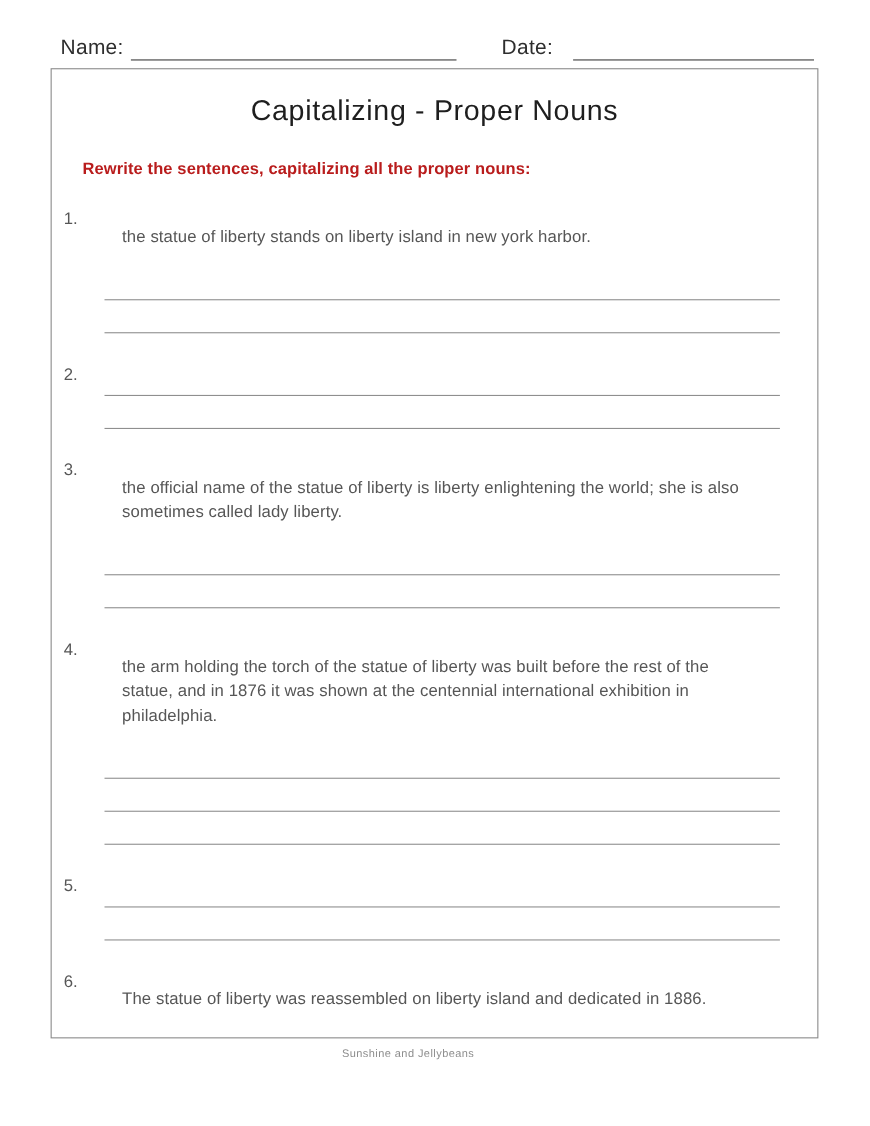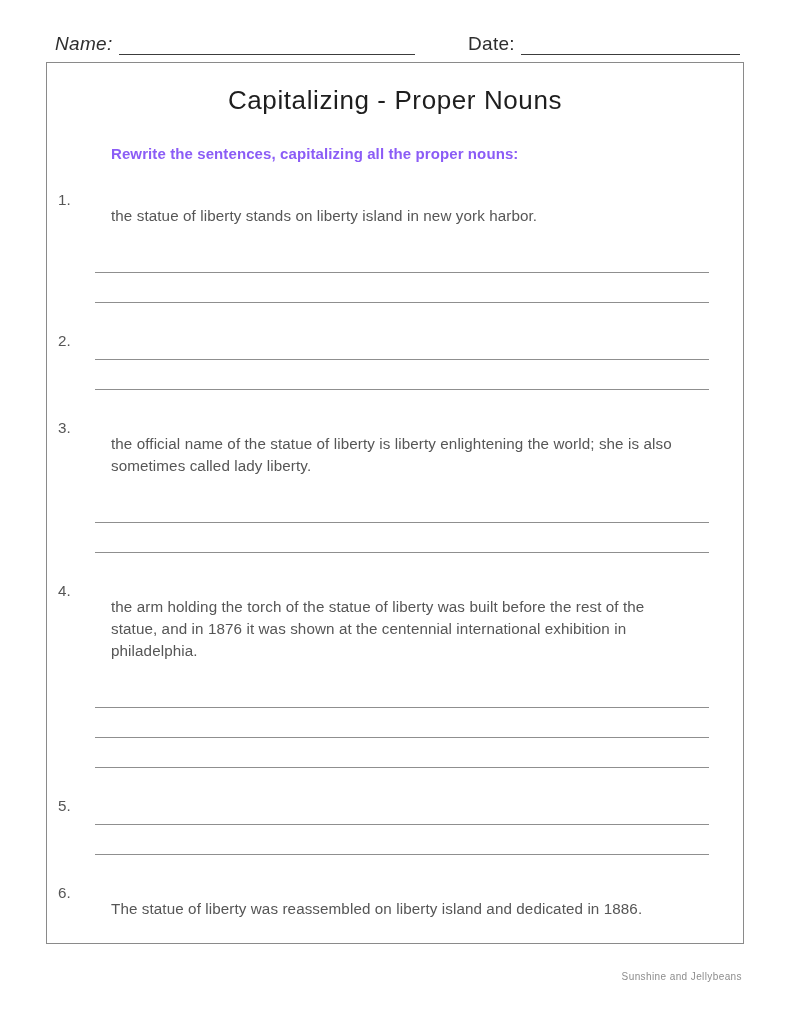--- a/index.html
+++ b/index.html
@@ -19,22 +19,22 @@
     overflow: hidden;
   }
   .page { position: relative; width: 791px; height: 1024px; }
 
   
   .topbar { position: relative; height: 62px; }
   .lbl {
     position: absolute; top: 33px;
     font-size: 19px; color: #2e2e2e; letter-spacing: 0.3px;
   }
-  .name-lbl { left: 55px; font-style: italic; }
-  .date-lbl { left: 468px; }
+  .name-lbl { left: 55px; }
+  .date-lbl { left: 456px; }
   .hline {
     position: absolute; top: 37px; height: 18px;
     border-bottom: 1.6px solid var(--header-line);
   }
   .name-line { left: 119px; width: 296px; }
   .date-line { left: 521px; width: 219px; }
 
   
   .sheet {
     position: relative;
@@ -45,24 +45,24 @@
   }
   .title {
     margin: 22px 0 0 0;
     text-align: center;
     font-size: 26px; line-height: 30px;
     font-weight: 400;
     color: var(--heading-text);
     letter-spacing: 0.6px;
   }
   .instructions {
-    margin: 30px 34px 26px 64px;
+    margin: 30px 34px 26px 28px;
     font-size: 15px; line-height: 18px;
     font-weight: 700;
-    color: #8b5cf6;
+    color: #b91c1c;
     letter-spacing: 0.1px;
   }
 
   
   .item {
     display: flex;
     margin: 0 34px 27px 0;
     font-size: 15.2px;
     color: var(--body-text);
   }
@@ -79,22 +79,22 @@
     letter-spacing: 0.1px;
   }
   .ans {
     height: 30px;
     border-bottom: 1.5px solid var(--rule-line);
   }
   .sentence + .ans { margin-top: 2px; }
 
   
   .footer {
-    margin: 27px 49px 0 0;
-    text-align: right;
+    margin: 9px 49px 0 0;
+    text-align: center;
     font-size: 10px;
     color: var(--footer-text);
     letter-spacing: 0.4px;
   }
 </style>
 </head>
 <body>
 
 <div class="page">
 

